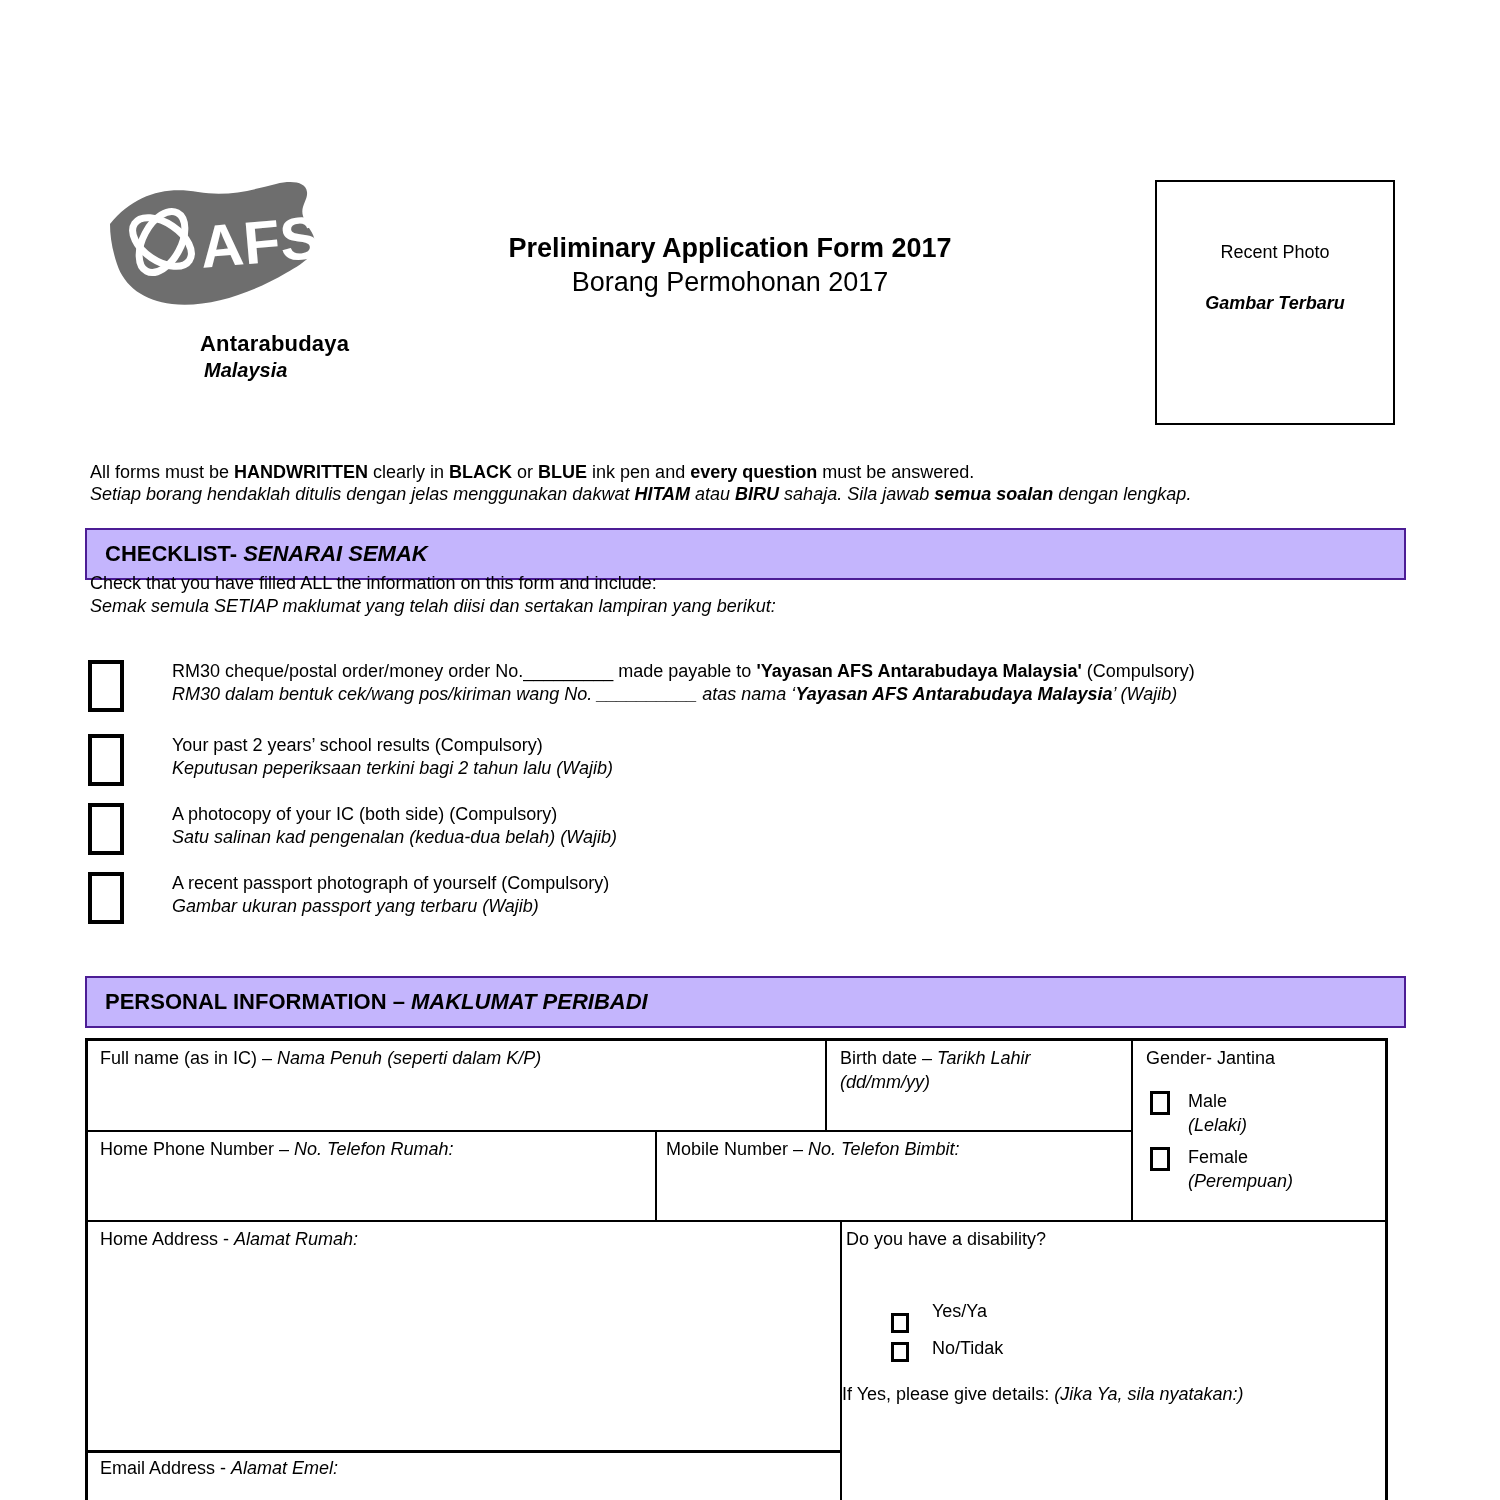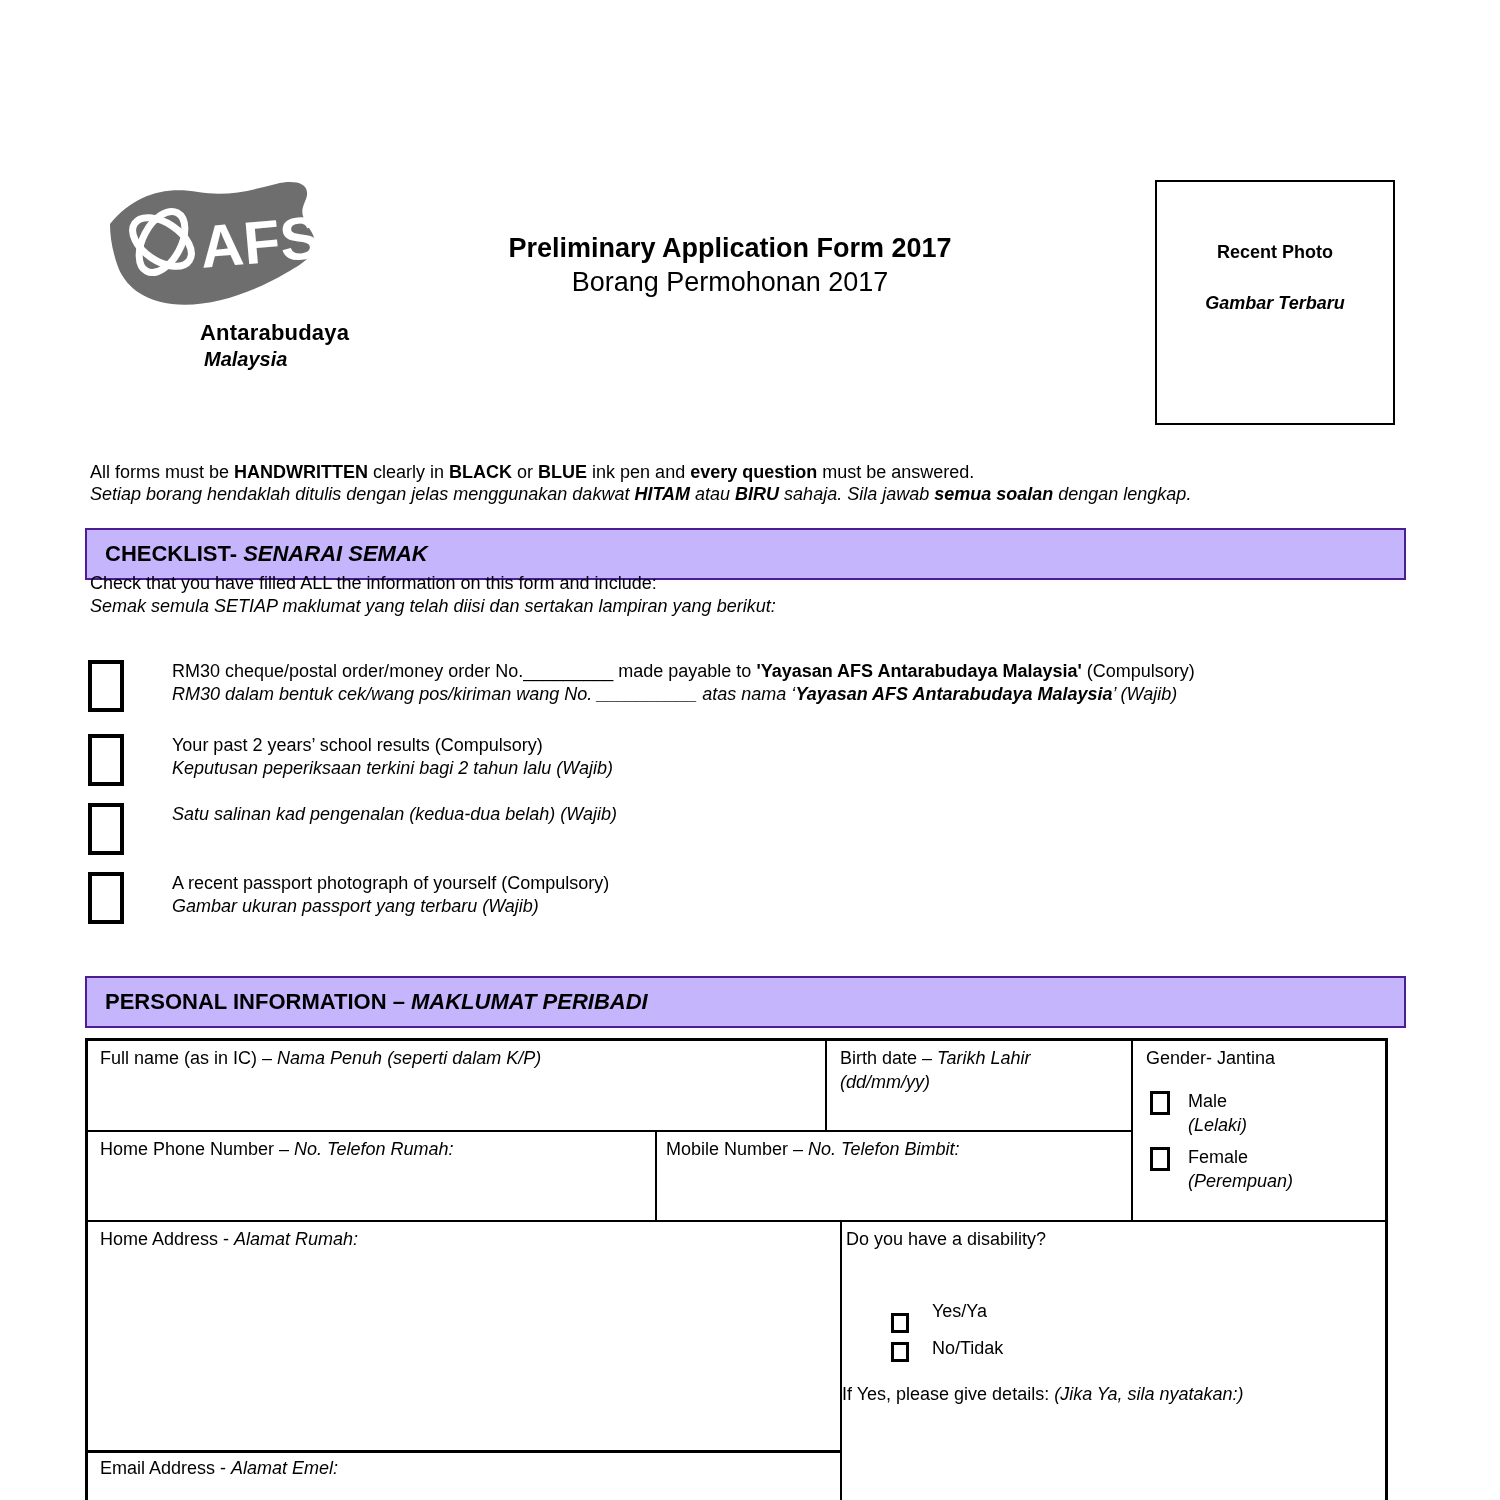--- a/index.html
+++ b/index.html
@@ -6,32 +6,32 @@
   .page {
     position:relative; width:1500px; height:1500px; overflow:hidden;
     background:#ffffff; color:#000;
     font-family:"Liberation Sans", sans-serif;
   }
   .b { font-weight:bold; }
   .i { font-style:italic; }
 
   
   .logo { position:absolute; left:100px; top:178px; width:260px; }
-  .org-name { margin:6px 0 0 100px; font-weight:bold; font-size:22px; letter-spacing:0.2px; }
+  .org-name { margin:17px 0 0 100px; font-weight:bold; font-size:22px; letter-spacing:0.2px; }
   .org-country { margin:2px 0 0 104px; font-weight:bold; font-style:italic; font-size:20px; }
 
   .title-block { position:absolute; left:430px; top:231px; width:600px; text-align:center; line-height:34px; }
   .title { font-size:27px; font-weight:bold; }
   .subtitle { font-size:27px; }
 
   .photo-box {
     position:absolute; left:1155px; top:180px; width:236px; height:241px;
     border:2px solid #000; text-align:center;
   }
-  .photo-box .pb1 { margin-top:60px; font-size:18px; font-weight:bold; }
+  .photo-box .pb1 { margin-top:60px; font-size:18px; font-weight:normal; }
   .photo-box .pb2 { margin-top:30px; font-size:18px; font-weight:bold; font-style:italic; }
 
   
   .instructions { position:absolute; left:90px; top:461px; width:1310px; font-size:18px; line-height:22px; }
 
   
   .bar {
     position:absolute; left:85px; width:1299px; height:48px;
     background:#c4b5fd; border:2px solid #4c1d95;
     font-size:22px; line-height:48px; padding-left:18px; box-sizing:content-box;
@@ -158,20 +158,21 @@
     <div class="big-check"></div>
     <div class="ci-text">
       <div><span>Your past 2 years’ school results (Compulsory)</span></div>
       <div><span class="i">Keputusan peperiksaan terkini bagi 2 tahun lalu (Wajib)</span></div>
     </div>
   </div>
 
   <div class="check-item ci-2">
     <div class="big-check"></div>
     <div class="ci-text">
+      <div><span>A photocopy of your IC (both side) (Compulsory)</span></div>
       <div><span class="i">Satu salinan kad pengenalan (kedua-dua belah) (Wajib)</span></div>
     </div>
   </div>
 
   <div class="check-item ci-3">
     <div class="big-check"></div>
     <div class="ci-text">
       <div><span>A recent passport photograph of yourself (Compulsory)</span></div>
       <div><span class="i">Gambar ukuran passport yang terbaru (Wajib)</span></div>
     </div>

